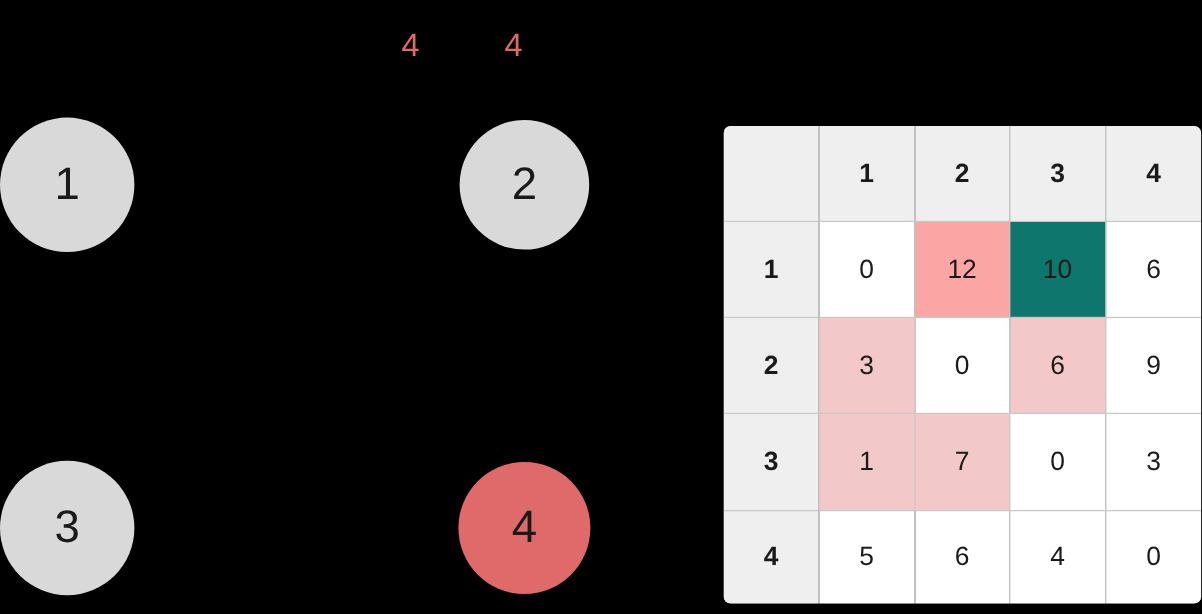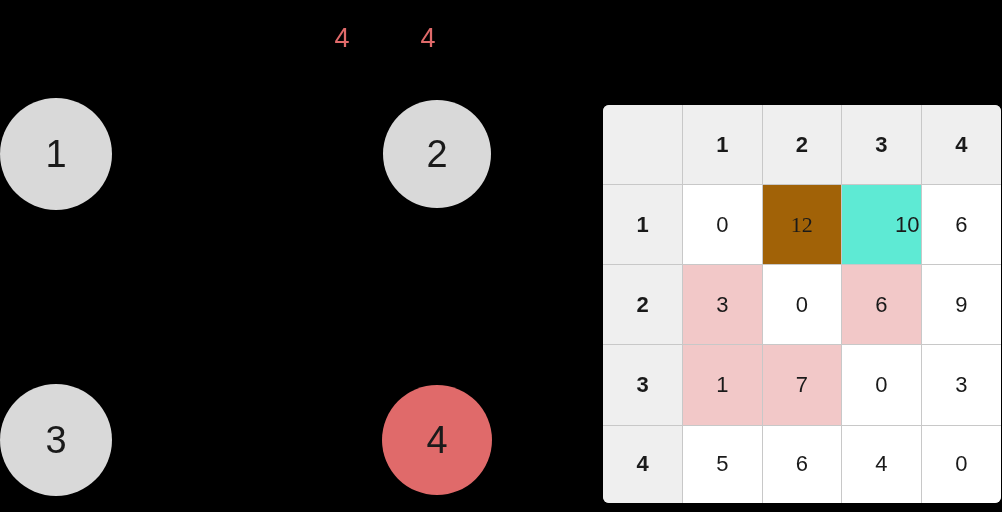--- a/index.html
+++ b/index.html
@@ -138,22 +138,22 @@
           <tr>
             <td class="corner-cell"></td>
             <td class="col-header">1</td>
             <td class="col-header">2</td>
             <td class="col-header">3</td>
             <td class="col-header">4</td>
           </tr>
           <tr>
             <td class="row-header">1</td>
             <td class="data-cell">0</td>
-            <td class="data-cell hl" style="background: #a16207; font-family: Liberation Serif, serif;">12</td>
-            <td class="data-cell hl" style="background: #5eead4; text-align: right;">10</td>
+            <td class="data-cell hl" style="background: #fca5a5;">12</td>
+            <td class="data-cell hl" style="background: #0f766e;">10</td>
             <td class="data-cell">6</td>
           </tr>
           <tr>
             <td class="row-header">2</td>
             <td class="data-cell hl" style="background: rgb(242, 200, 200);">3</td>
             <td class="data-cell">0</td>
             <td class="data-cell hl" style="background: rgb(242, 200, 200);">6</td>
             <td class="data-cell">9</td>
           </tr>
           <tr>

